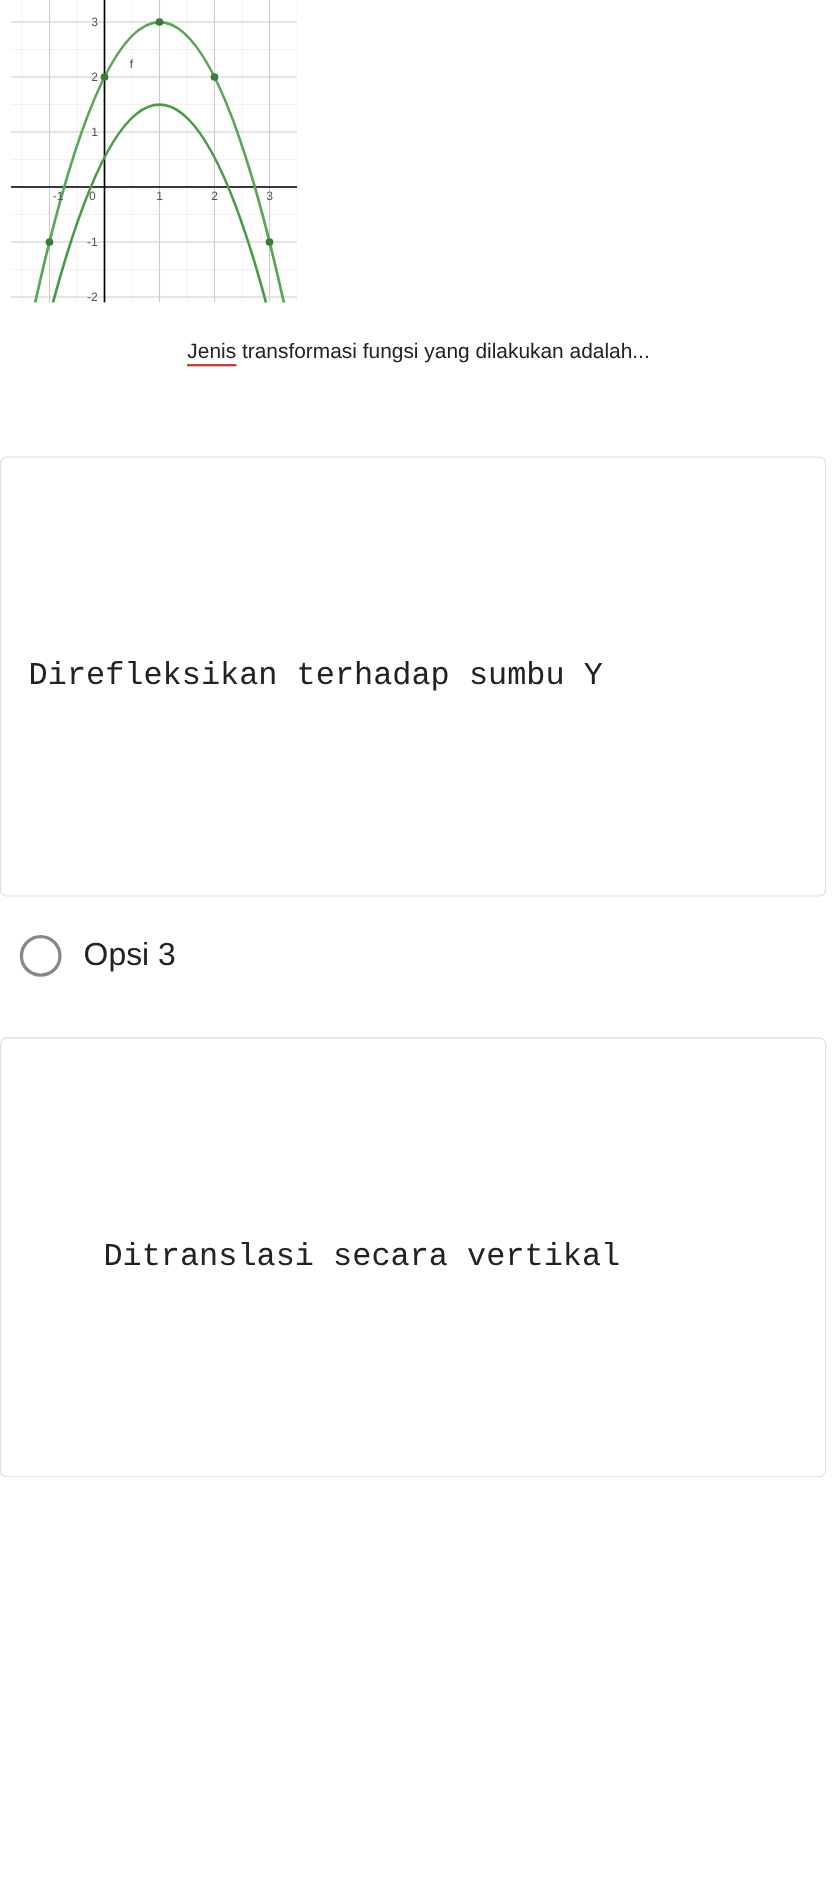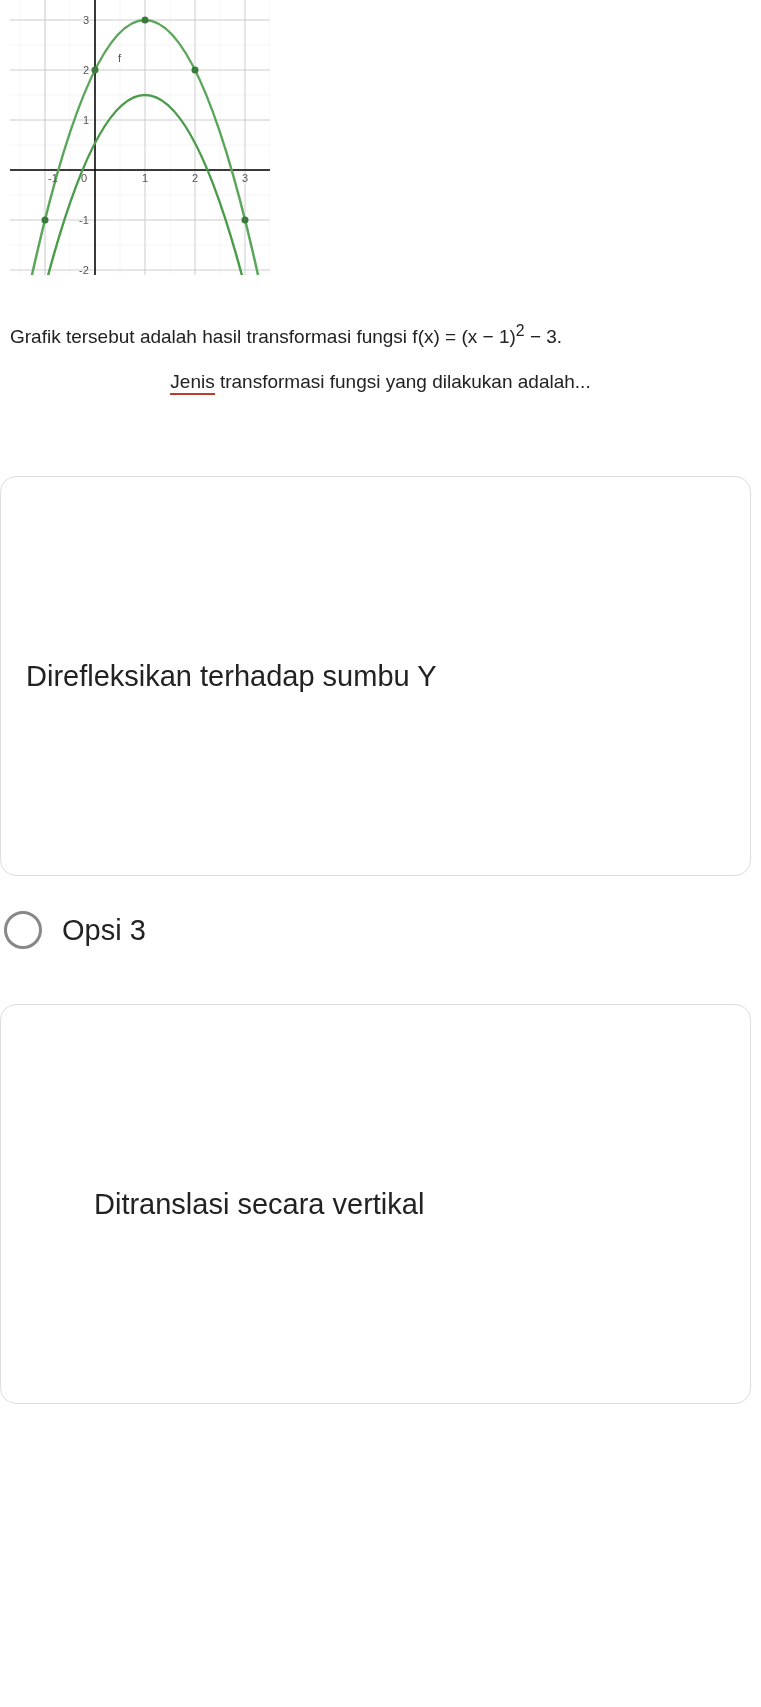--- a/index.html
+++ b/index.html
@@ -28,38 +28,39 @@
     .question-line2 {
       margin-top: 16px;
       text-align: center;
     }
     .underlined {
       border-bottom: 2px solid #c0392b;
       padding-bottom: 1px;
     }
     .option-card {
       border: 1px solid #ddd;
-      border-radius: 16px;
+      border-radius: 6px;
       margin-right: 10px;
       height: 400px;
       display: flex;
       align-items: center;
       justify-content: flex-start;
       padding-left: 25px;
       font-size: 29px;
       color: #222;
+      font-family: Liberation Mono, monospace;
     }
     .option-card-1 {
       margin-top: 80px;
     }
     .option-label-row {
       display: flex;
       align-items: center;
       margin-top: 35px;
-      padding-left: 4px;
+      padding-left: 18px;
     }
     .radio-circle {
       width: 38px;
       height: 38px;
       border: 3px solid #888;
       border-radius: 50%;
       margin-right: 20px;
       margin-left: 0;
     }
     .option-label-text {
@@ -282,23 +283,20 @@
       <text x="69" y="224">-1</text>
       <text x="73" y="124">1</text>
       <text x="73" y="74">2</text>
       <text x="73" y="24">3</text>
       <text x="108" y="62">f</text>
     </g>
   </svg>
 </div>
 
 <div class="question-text">
-  <div class="question-line1">
-    <span>Grafik tersebut adalah hasil transformasi fungsi f(x) = (x − 1)</span><sup>2</sup><span> − 3.</span>
-  </div>
   <div class="question-line2">
     <span class="underlined">Jenis</span><span> transformasi fungsi yang dilakukan adalah...</span>
   </div>
 </div>
 
 <div class="option-card option-card-1">
   <span>Direfleksikan  terhadap sumbu Y</span>
 </div>
 
 <div class="option-label-row">

